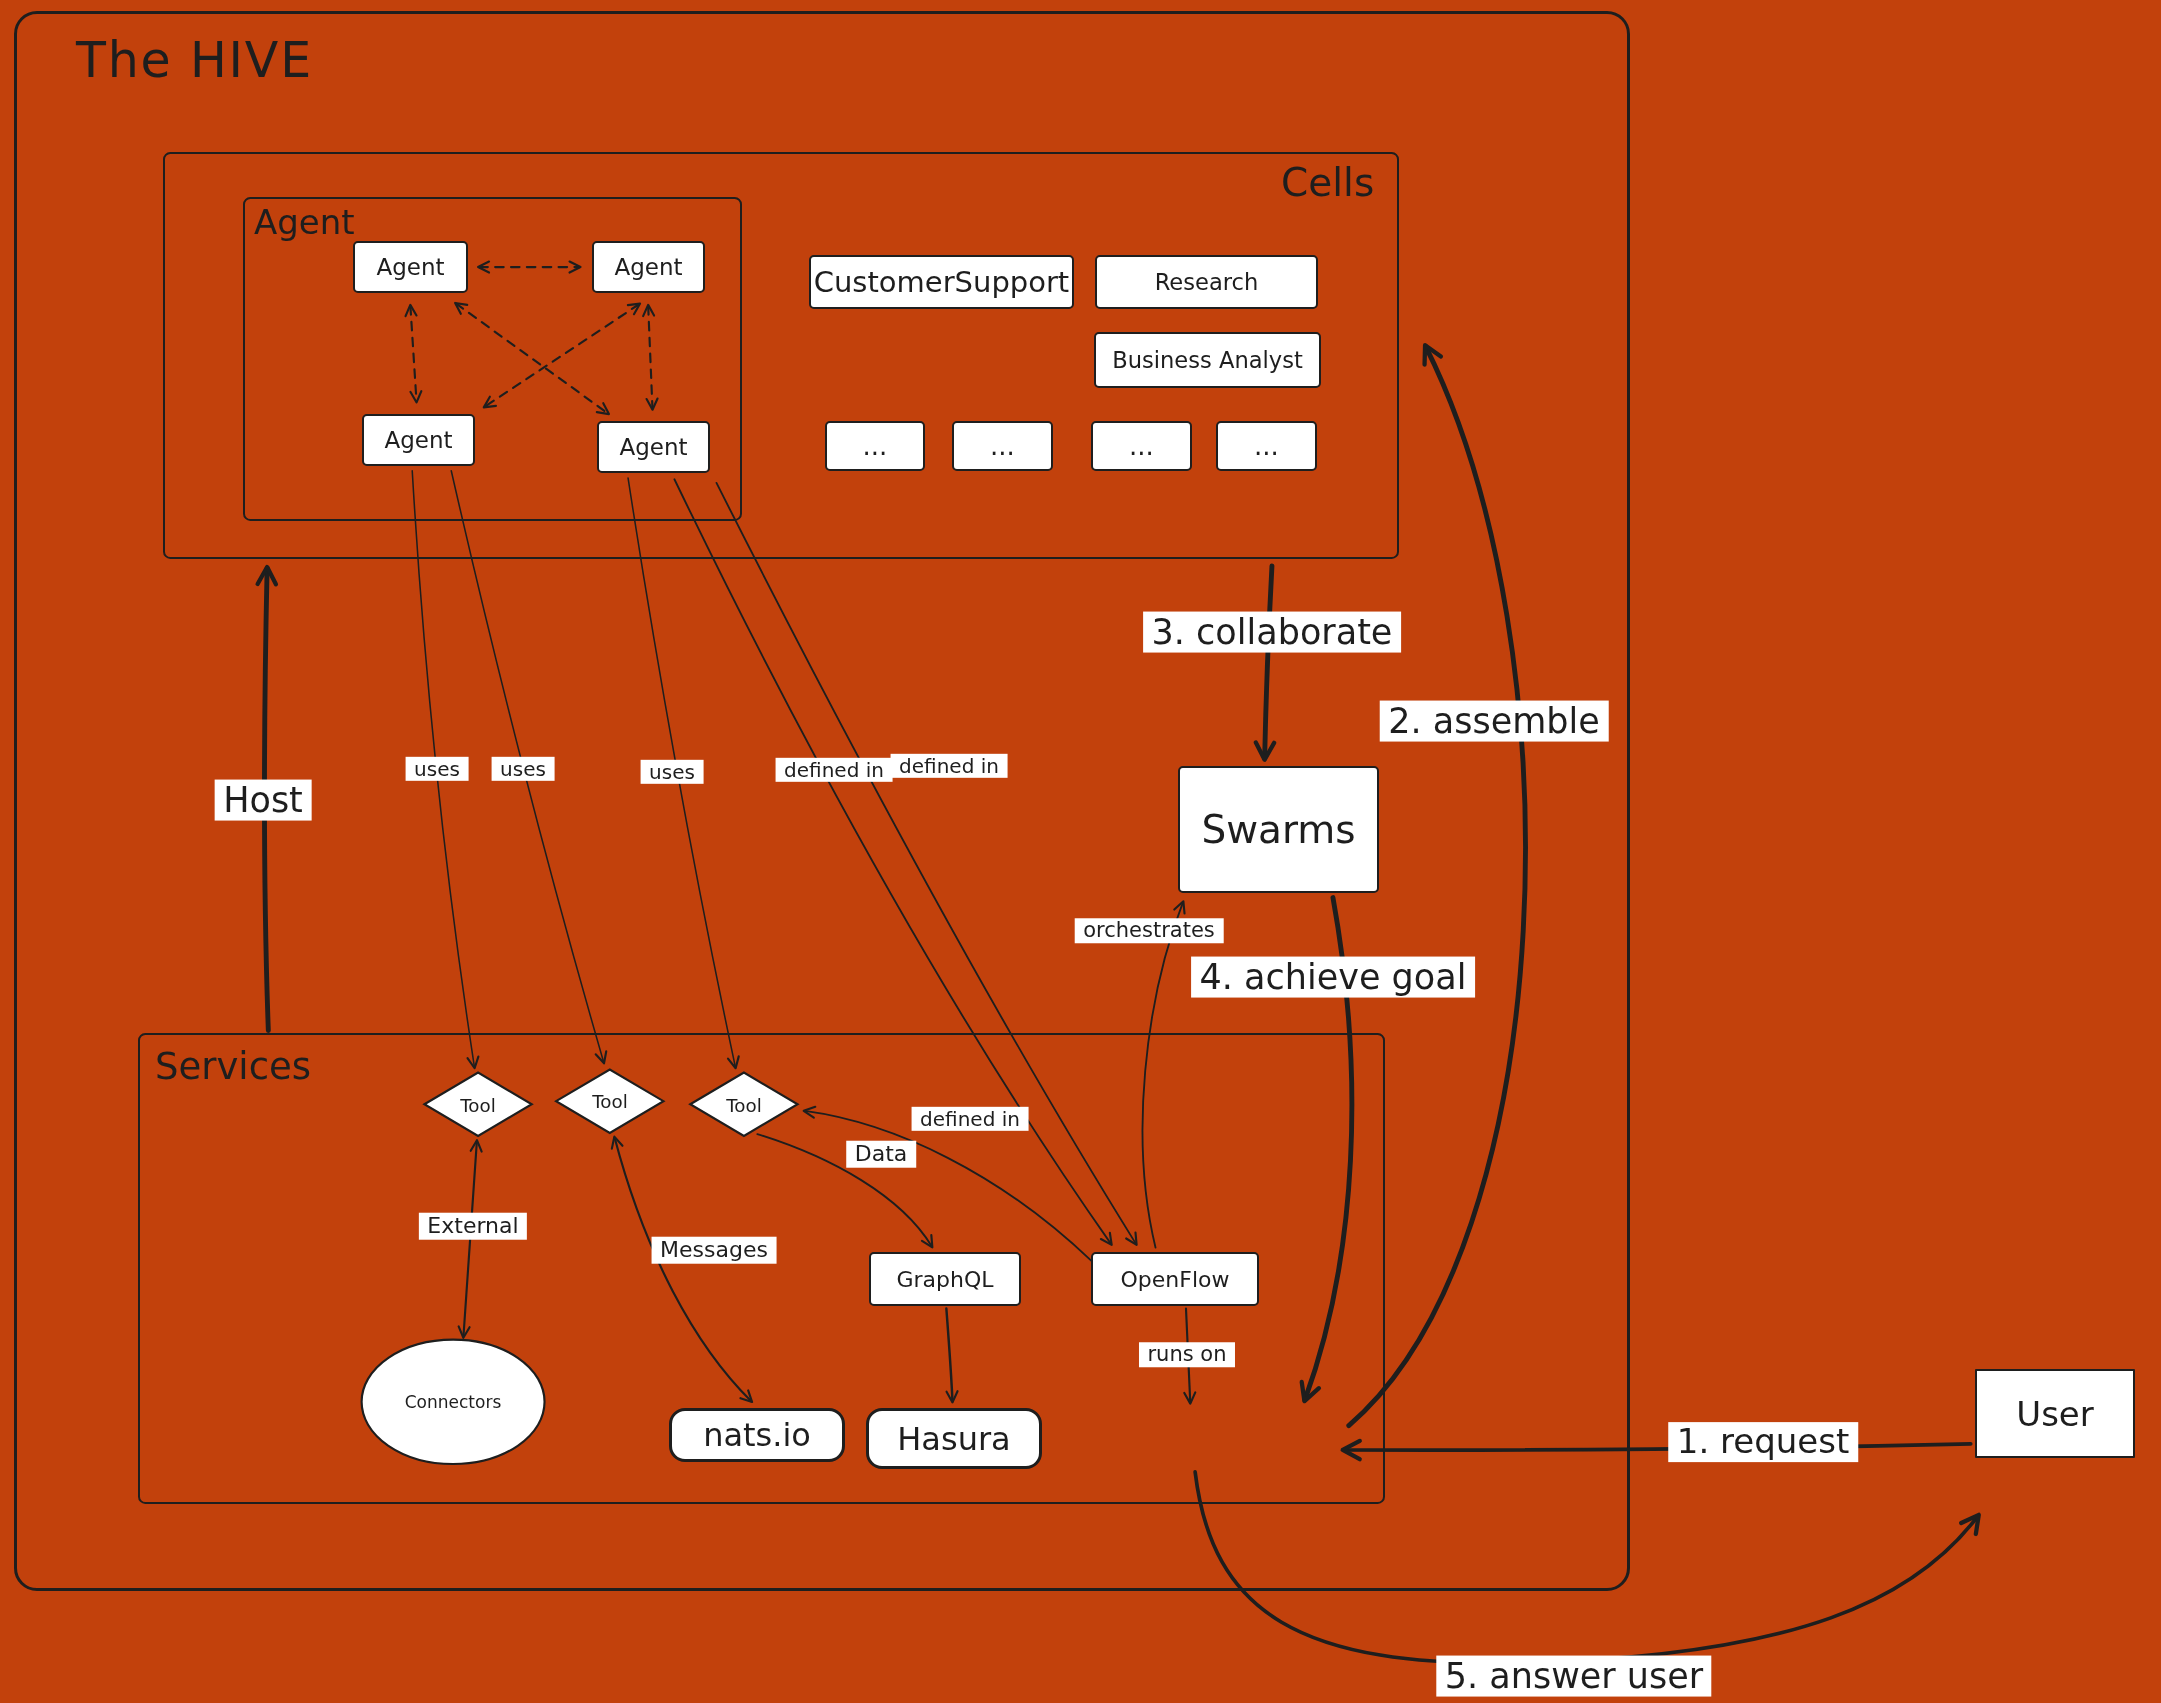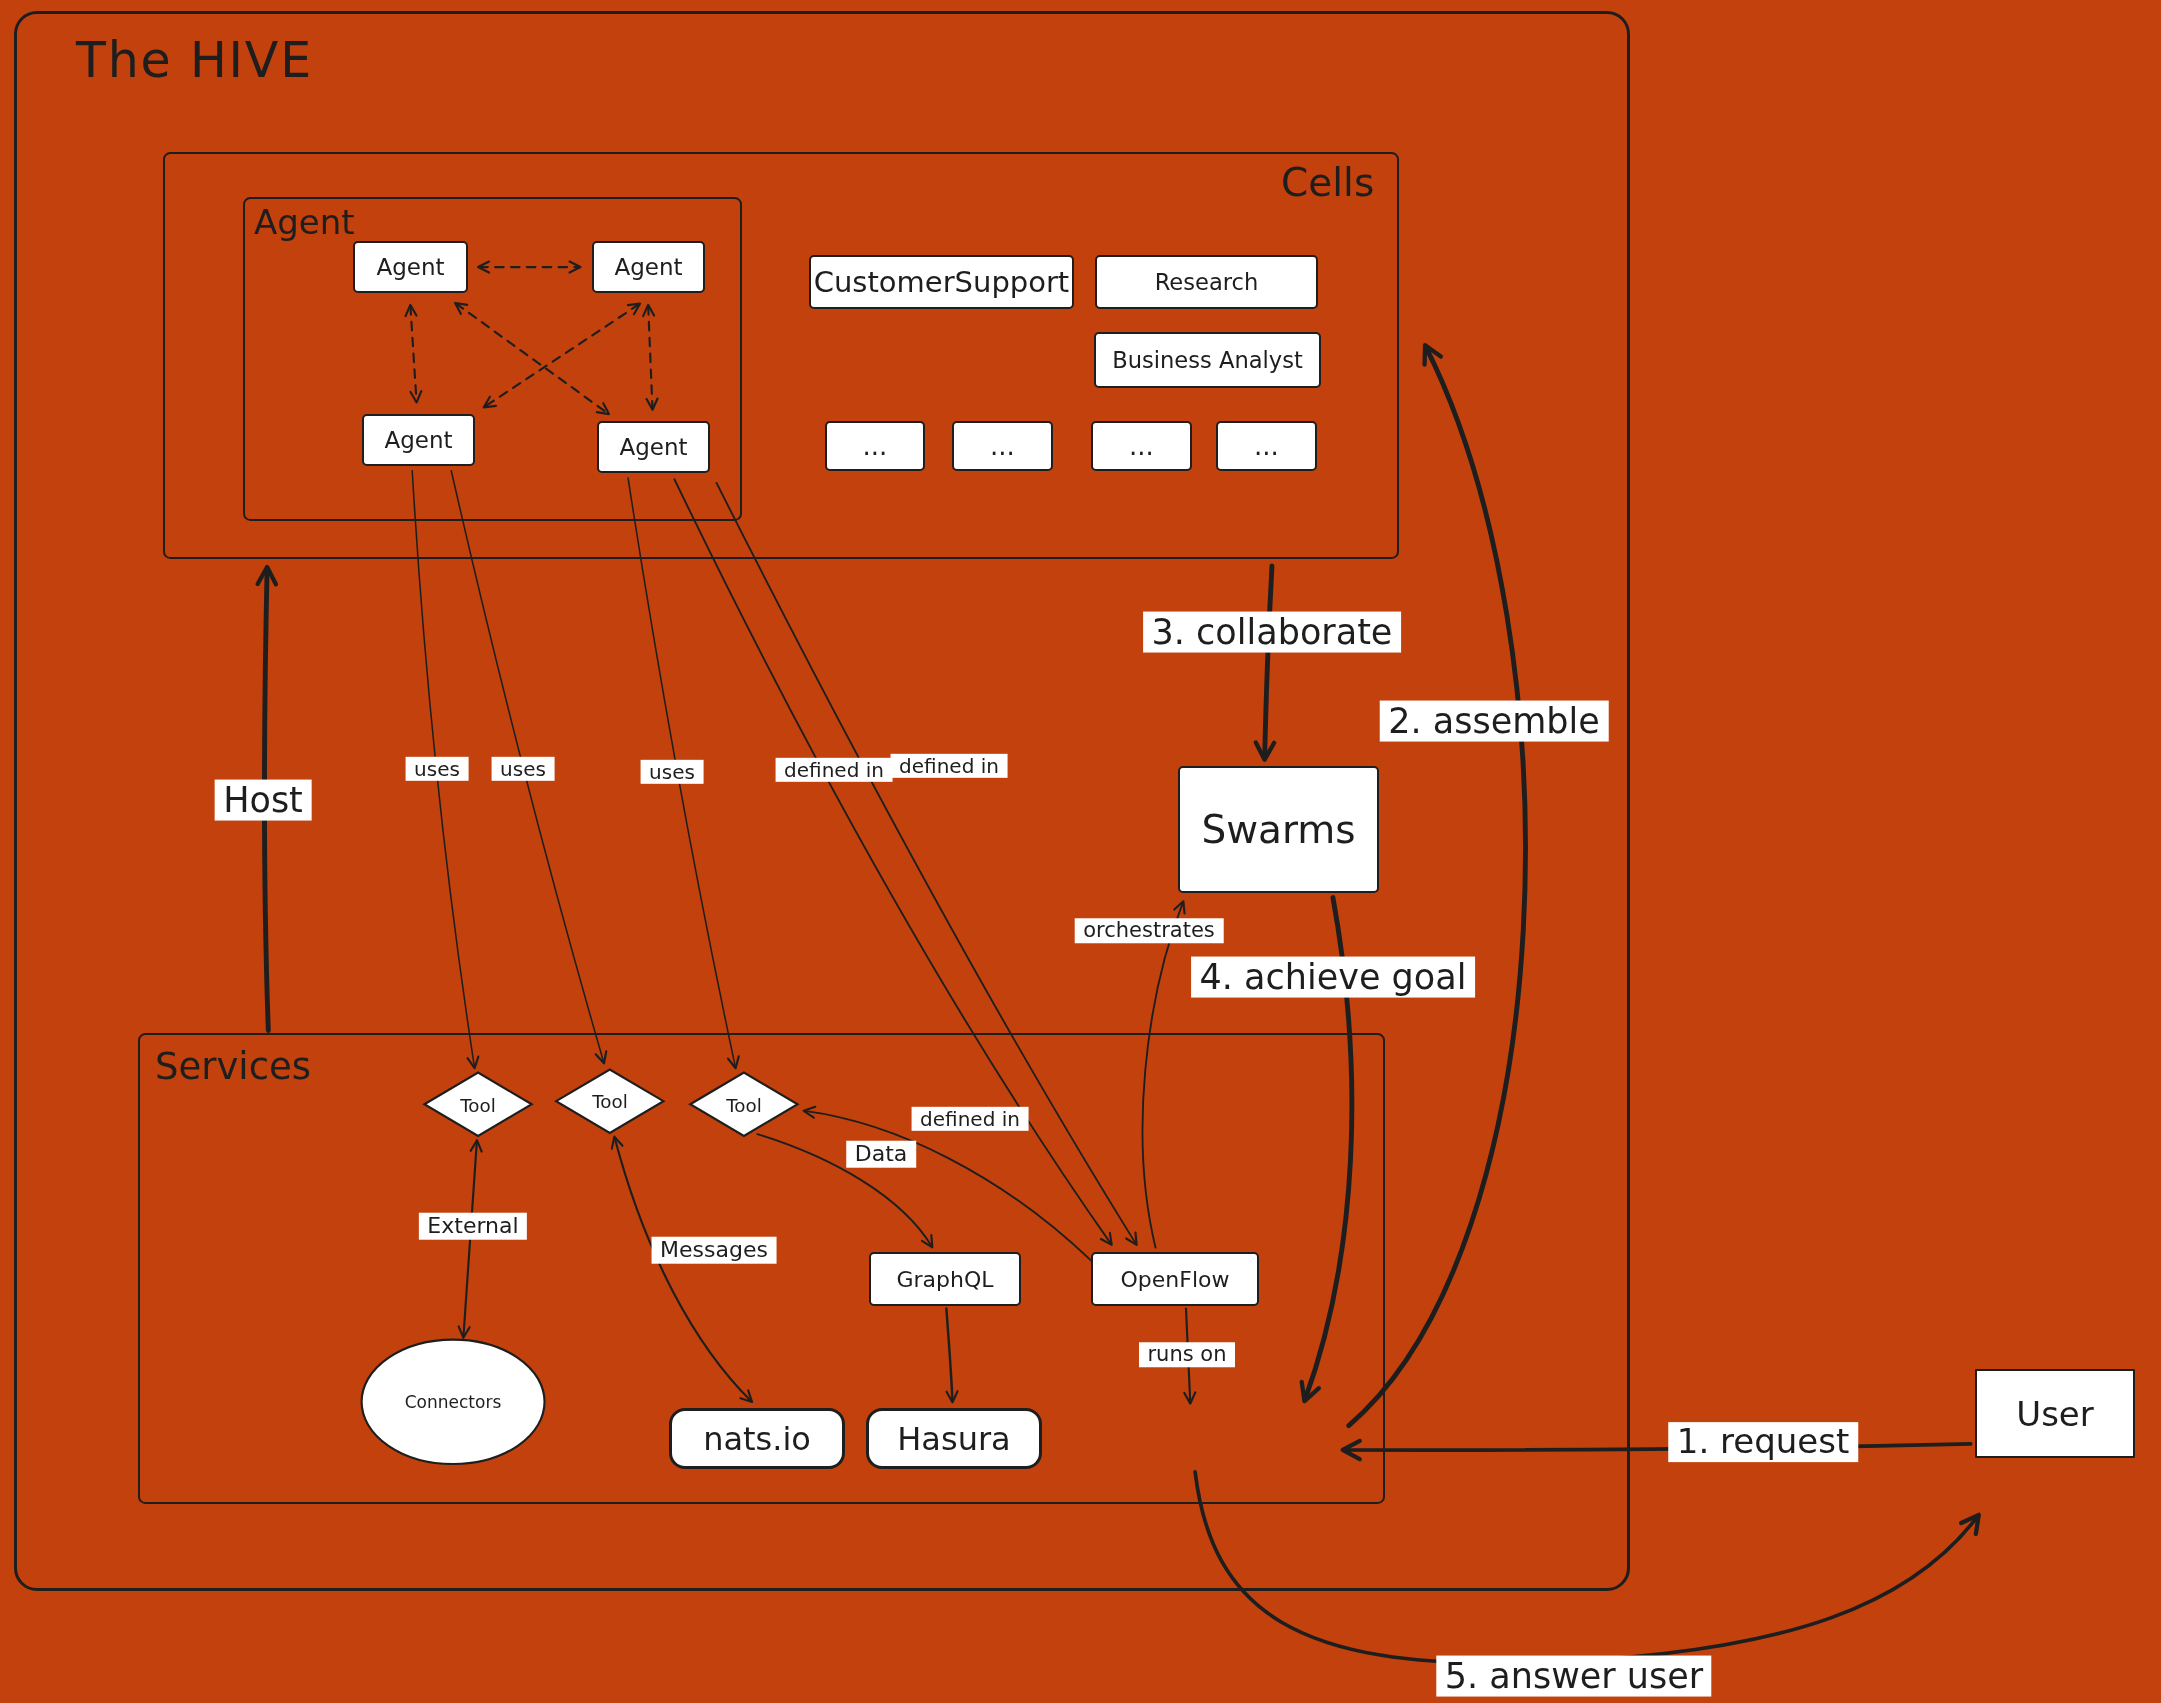--- a/index.html
+++ b/index.html
@@ -100,21 +100,21 @@
   <div class="box" style="left:1178px;top:766px;width:201px;height:127px;font-size:39px">Swarms</div>
 
   <div class="lbl center" style="left:478px;top:1105px;font-size:18.3px">Tool</div>
   <div class="lbl center" style="left:610px;top:1101px;font-size:18.3px">Tool</div>
   <div class="lbl center" style="left:744px;top:1105px;font-size:18.3px">Tool</div>
   <div class="lbl center" style="left:453px;top:1402px;font-size:17px">Connectors</div>
 
   <div class="box" style="left:869px;top:1252px;width:152px;height:54px;font-size:22px">GraphQL</div>
   <div class="box" style="left:1091px;top:1252px;width:168px;height:54px;font-size:22px">OpenFlow</div>
 
-  <div class="box pill" style="left:669px;top:1408px;width:176px;height:61px;font-size:32px">nats.io</div>
+  <div class="box pill" style="left:669px;top:1408px;width:176px;height:54px;font-size:32px">nats.io</div>
   <div class="box pill" style="left:866px;top:1408px;width:176px;height:61px;font-size:32px">Hasura</div>
 
   <div class="box" style="left:1975px;top:1369px;width:160px;height:89px;font-size:34px;border-radius:1px">User</div>
 
   <div class="lbl center bgw big" style="left:263px;top:800px">Host</div>
 
   <div class="lbl center bgw sml" style="left:437px;top:769px">uses</div>
   <div class="lbl center bgw sml" style="left:523px;top:769px">uses</div>
   <div class="lbl center bgw sml" style="left:672px;top:772px">uses</div>
 

